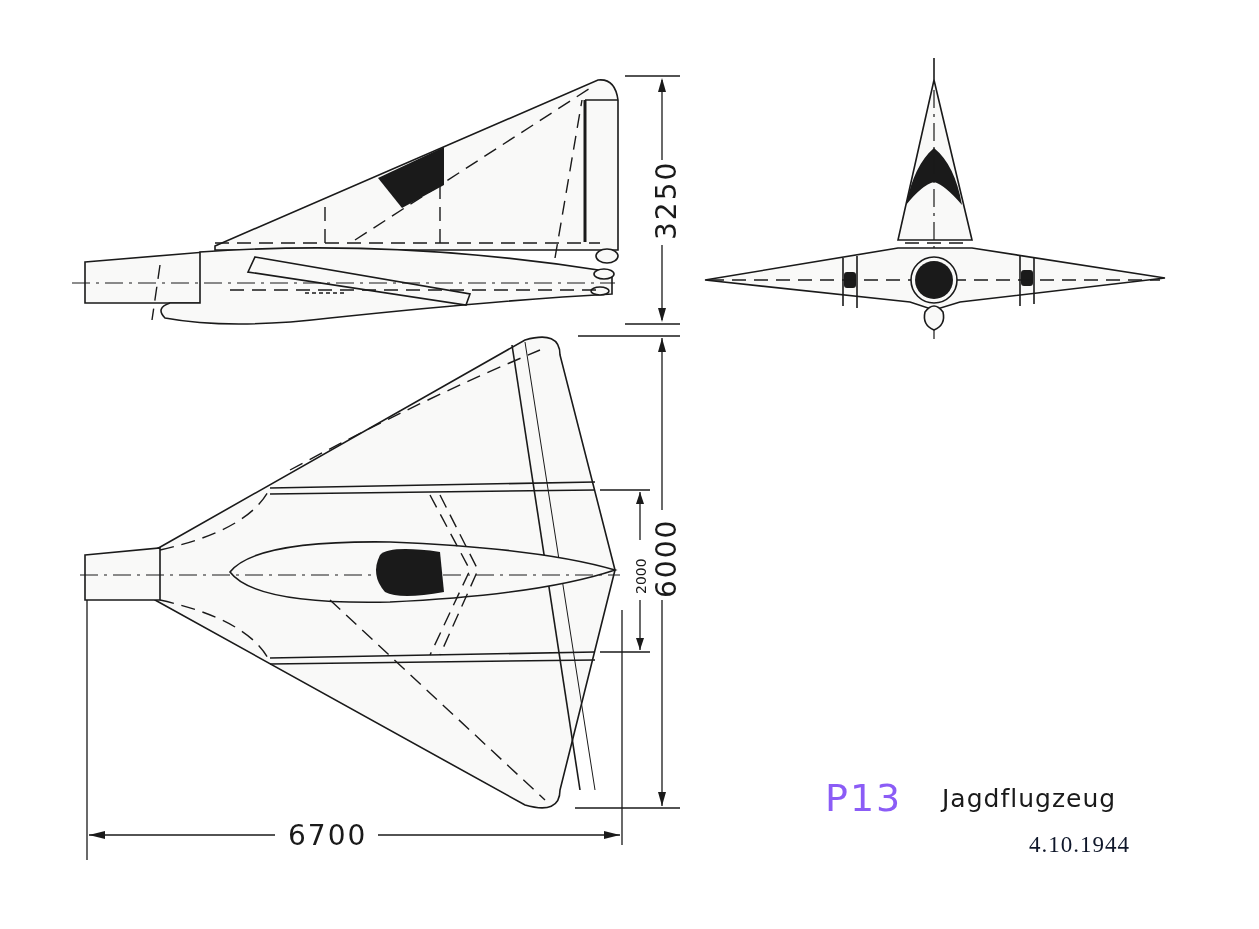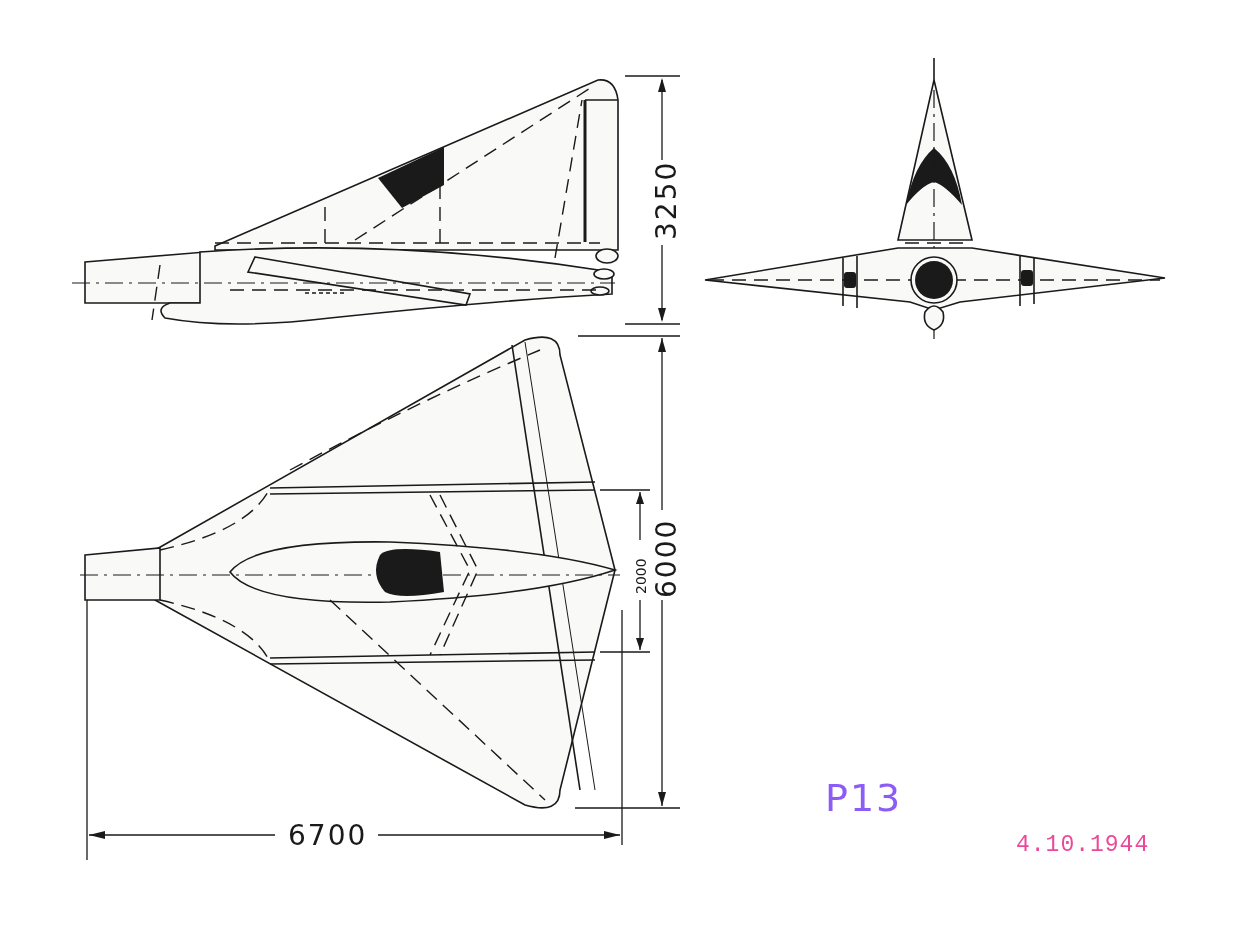--- a/index.html
+++ b/index.html
@@ -8,21 +8,21 @@
     .ln { fill: none; stroke: #1a1a1a; stroke-width: 1.6; }
     .lnf { fill: #f9f9f8; stroke: #1a1a1a; stroke-width: 1.6; }
     .dash { fill: none; stroke: #1a1a1a; stroke-width: 1.4; stroke-dasharray: 14 8; }
     .dashdot { fill: none; stroke: #1a1a1a; stroke-width: 1.2; stroke-dasharray: 18 6 3 6; }
     .dim { fill: none; stroke: #1a1a1a; stroke-width: 1.3; }
     .blk { fill: #1a1a1a; stroke: none; }
     .dimtxt { font-family: "DejaVu Sans", sans-serif; fill: #1a1a1a; }
     .title-block { position: absolute; left: 820px; top: 770px; width: 340px; height: 100px; }
     .title-code { position: absolute; left: 5px; top: 6px; font-family: "DejaVu Sans", sans-serif; font-size: 38px; color: #8b5cf6; letter-spacing: 2px; }
     .title-name { position: absolute; left: 122px; top: 14px; font-family: "DejaVu Sans", sans-serif; font-size: 25px; color: #1a1a1a; letter-spacing: 1px; }
-    .title-date { position: absolute; left: 196px; top: 62px; font-family: Liberation Mono, monospace; font-size: 23px; color: #ec4899; letter-spacing: 1px; }
+    .title-date { position: absolute; left: 209px; top: 62px; font-family: Liberation Serif, serif; font-size: 23px; color: #0f172a; letter-spacing: 1px; }
   </style>
 </head>
 <body>
 
 <svg class="drawing" width="1259" height="929" viewBox="0 0 1259 929" xmlns="http://www.w3.org/2000/svg">
 
   <g>
 
     <path class="lnf" d="M215,246 L598,80 Q615,78 618,100 L618,250 L215,250 Z"></path>
 
@@ -132,14 +132,15 @@
   </g>
 
   <text class="dimtxt" font-size="28" transform="translate(676,240) rotate(-90)" letter-spacing="2"><tspan>3250</tspan></text>
   <text class="dimtxt" font-size="28" transform="translate(676,598) rotate(-90)" letter-spacing="2"><tspan>6000</tspan></text>
   <text class="dimtxt" font-size="14" transform="translate(646,594) rotate(-90)"><tspan>2000</tspan></text>
   <text class="dimtxt" font-size="28" x="288" y="845" letter-spacing="2"><tspan>6700</tspan></text>
 </svg>
 
 <div class="title-block">
   <span class="title-code">P13</span>
+  <span class="title-name">Jagdflugzeug</span>
   <span class="title-date">4.10.1944</span>
 </div>
 
 </body></html>

